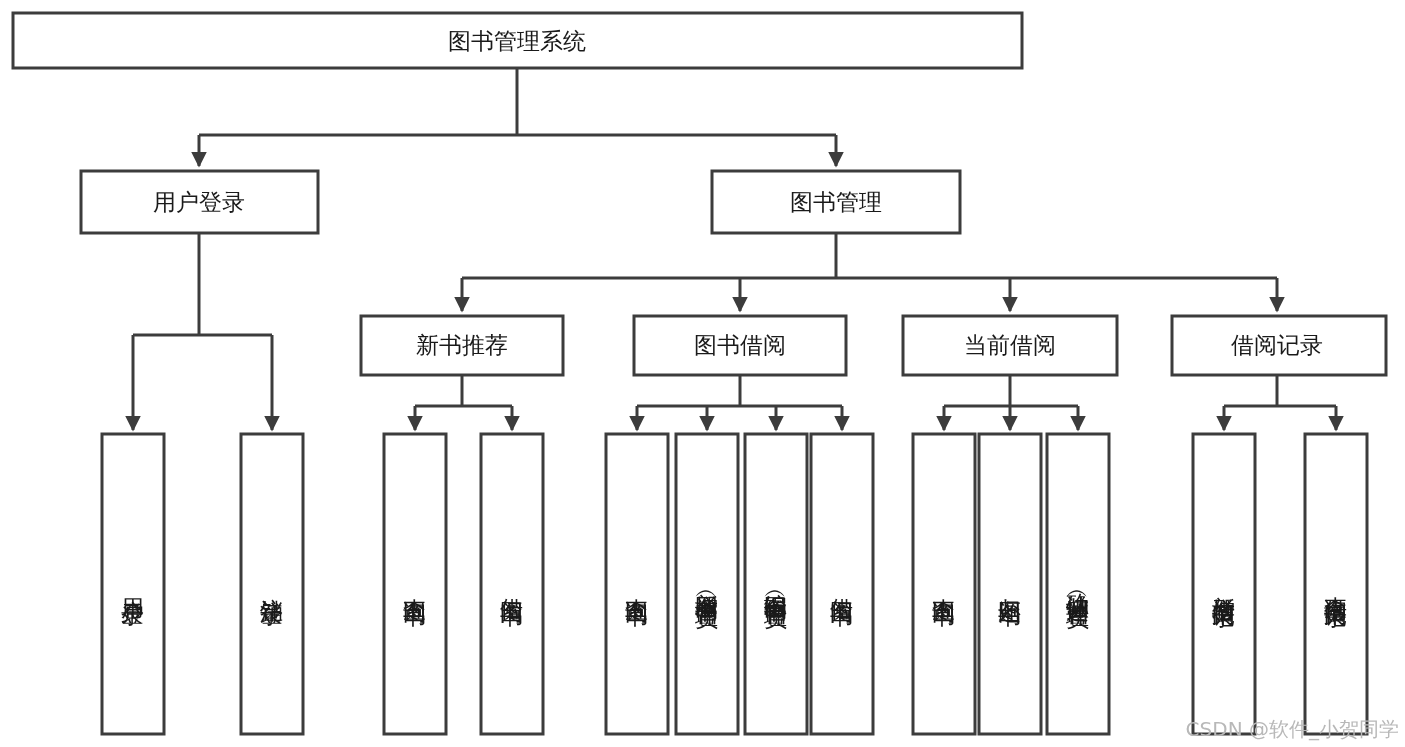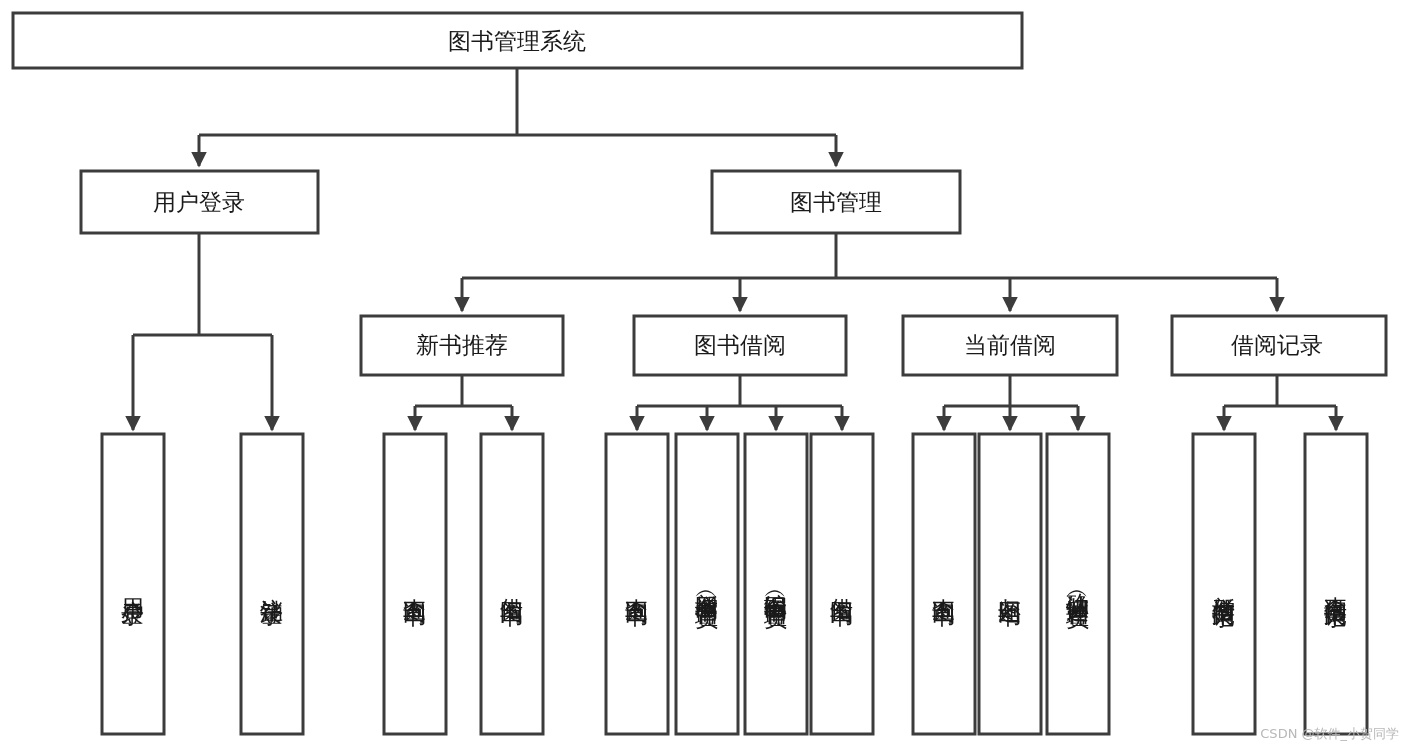--- a/index.html
+++ b/index.html
@@ -53,21 +53,21 @@
     writing-mode: vertical-rl;
     text-orientation: upright;
     text-anchor: middle;
     letter-spacing: 2px;
   }
   .watermark {
     position: absolute;
     right: 6px;
     bottom: 4px;
     font-family: "DejaVu Sans", "Liberation Sans", sans-serif;
-    font-size: 13px;
+    font-size: 20px;
     color: #b8b8b8;
     white-space: nowrap;
     pointer-events: none;
   }
 </style>
 </head>
 <body>
 
 <div id="diagram-root">
 

